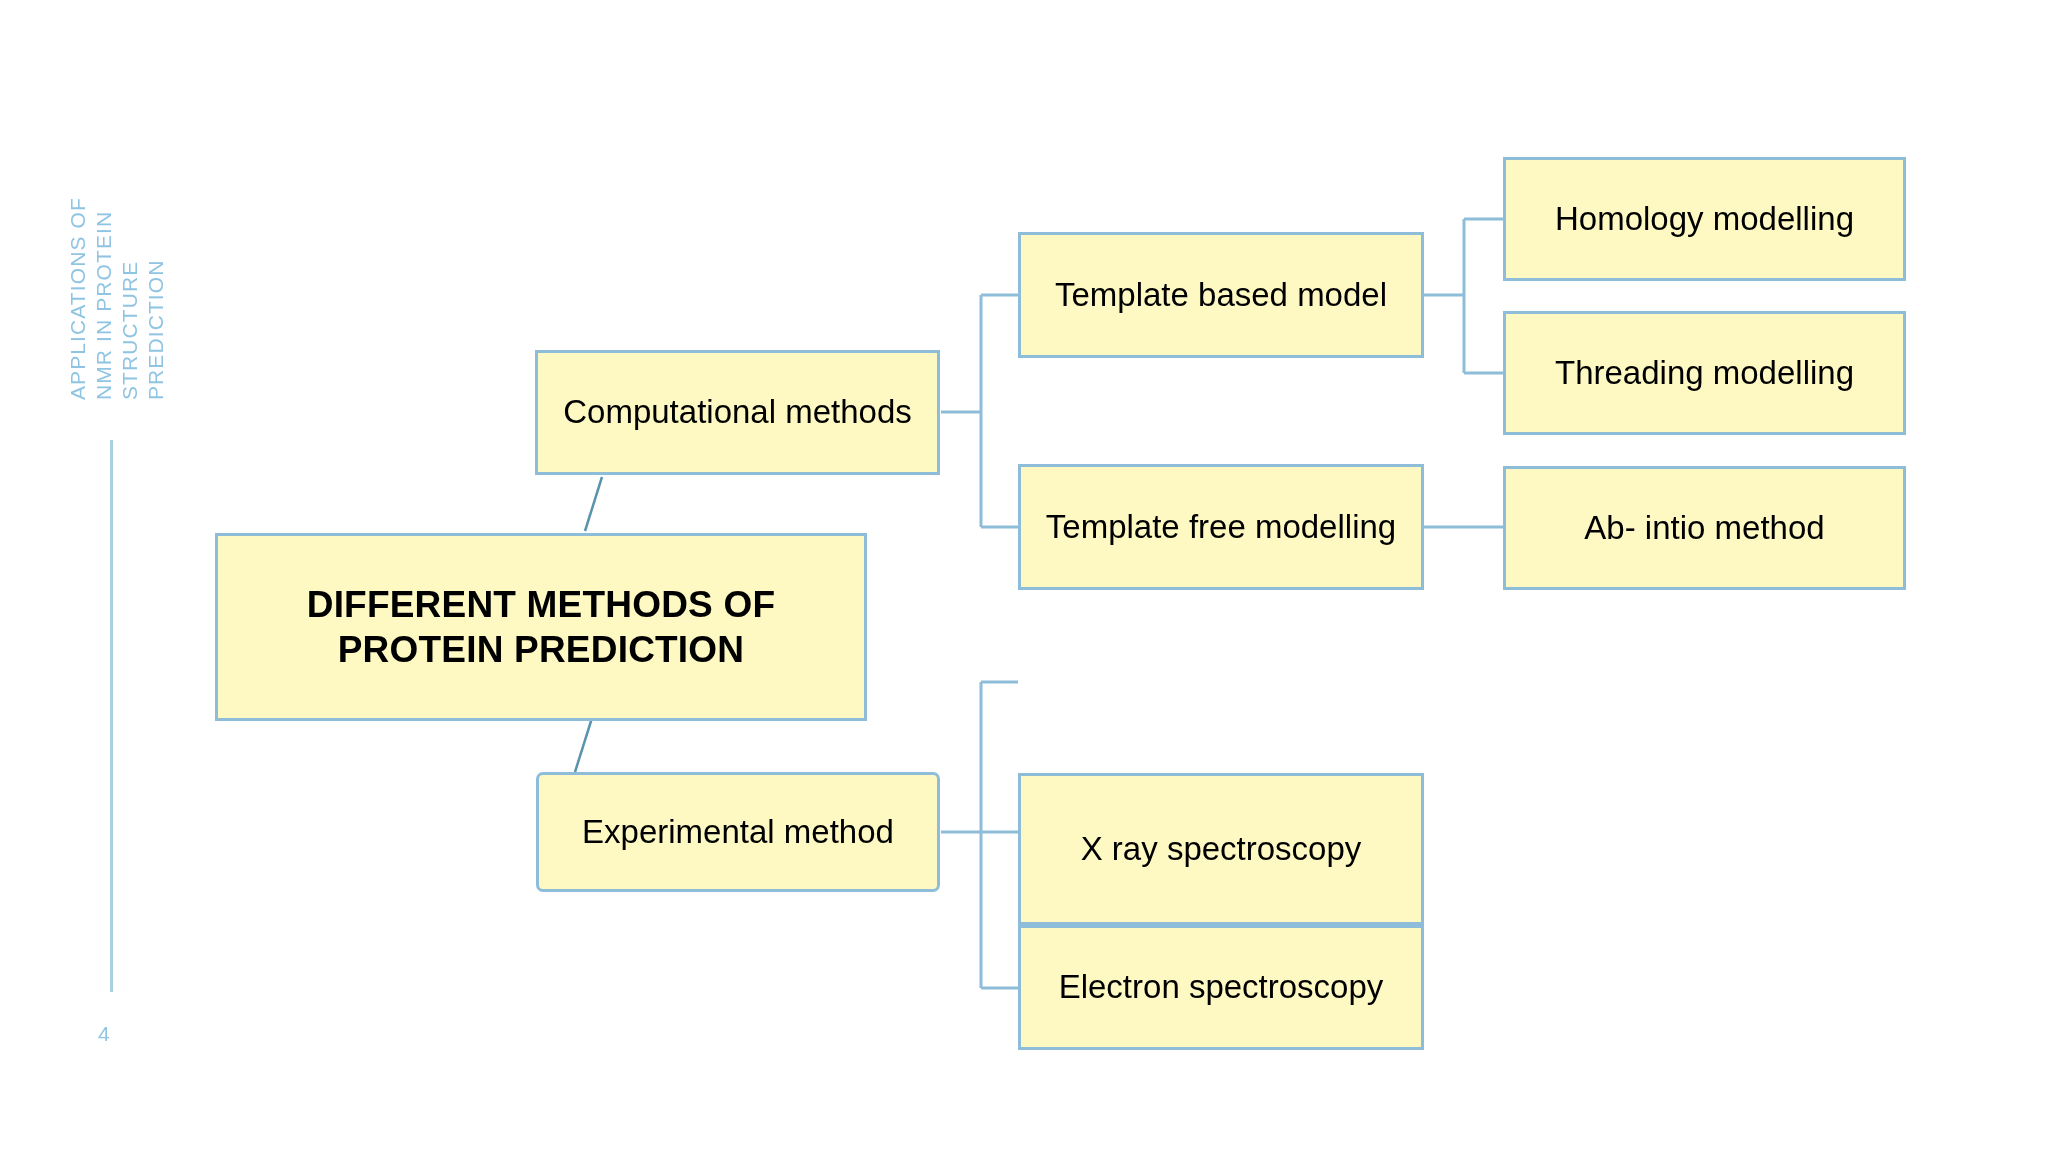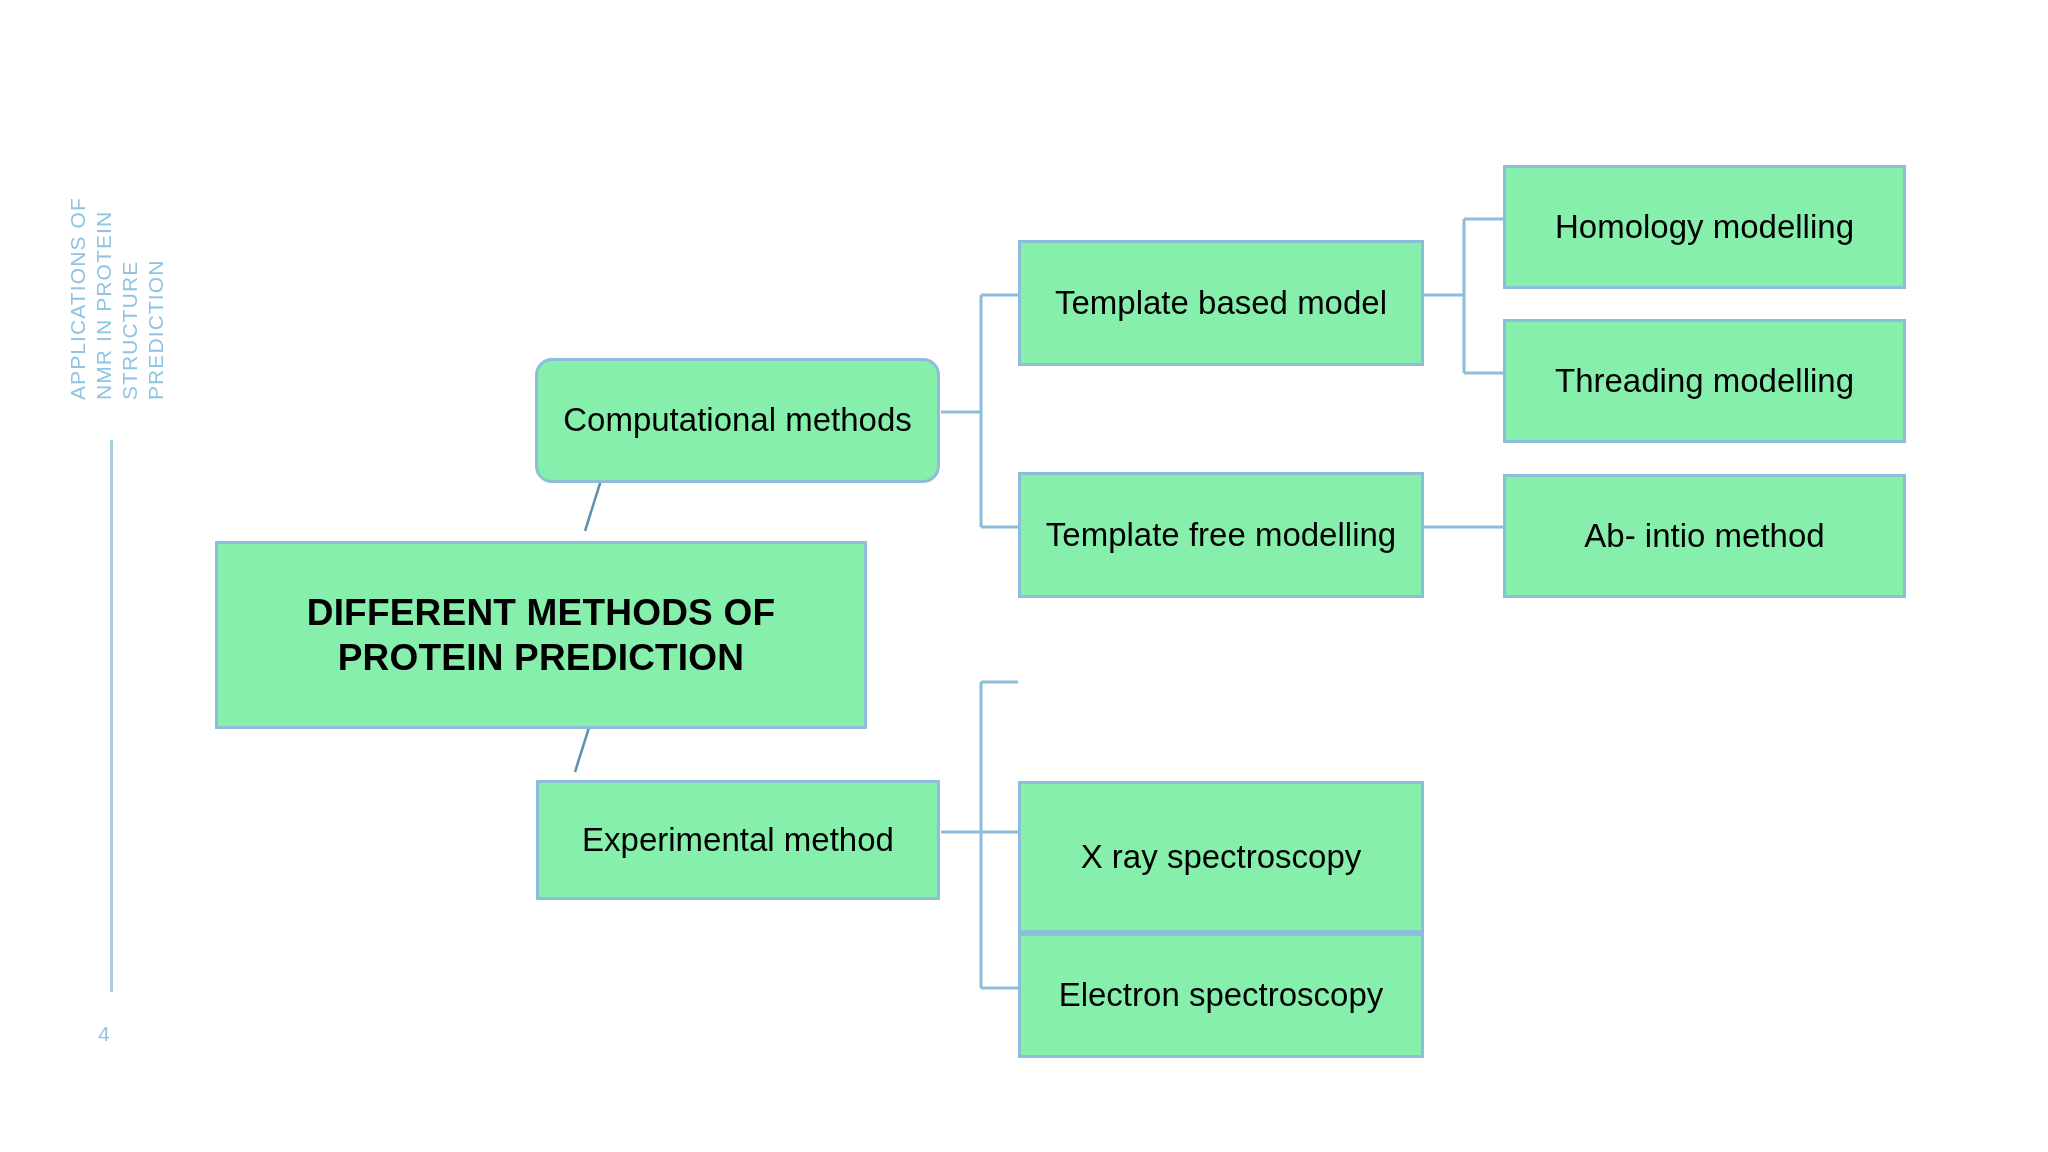--- a/index.html
+++ b/index.html
@@ -55,44 +55,43 @@
     color: #8FC4E3;
     font-size: 21px;
     font-family: "Liberation Sans", sans-serif;
   }
 
   
   .node {
     position: absolute;
     box-sizing: border-box;
     border: 3px solid #8DBDD8;
-    background: #86efac;
+    background: #fef9c3;
     display: flex;
     align-items: center;
     justify-content: center;
     text-align: center;
     color: #000000;
     font-size: 33px;
     line-height: 1.22;
     font-family: "Liberation Sans", sans-serif;
     padding: 4px 10px;
-    margin-top: 8px;
   }
   .node.root {
     font-weight: bold;
     font-size: 37px;
     letter-spacing: 0.2px;
     text-align: center;
   }
   .node.highlight { color: #F20B0B; }
 
   
   #node-root               { left: 215px;  top: 533px; width: 652px; height: 188px; }
-  #node-computational      { left: 535px;  top: 350px; width: 405px; height: 125px; border-radius: 17px; }
-  #node-experimental       { left: 536px;  top: 772px; width: 404px; height: 120px; }
+  #node-computational      { left: 535px;  top: 350px; width: 405px; height: 125px; }
+  #node-experimental       { left: 536px;  top: 772px; width: 404px; height: 120px; border-radius: 7px; }
   #node-template-based     { left: 1018px; top: 232px; width: 406px; height: 126px; }
   #node-template-free      { left: 1018px; top: 464px; width: 406px; height: 126px; }
   #node-nmr                { left: 1018px; top: 618px; width: 406px; height: 124px; }
   #node-xray               { left: 1018px; top: 773px; width: 406px; height: 152px; }
   #node-electron           { left: 1018px; top: 925px; width: 406px; height: 125px; }
   #node-homology           { left: 1503px; top: 157px; width: 403px; height: 124px; }
   #node-threading          { left: 1503px; top: 311px; width: 403px; height: 124px; }
   #node-abintio            { left: 1503px; top: 466px; width: 403px; height: 124px; }
 
   

